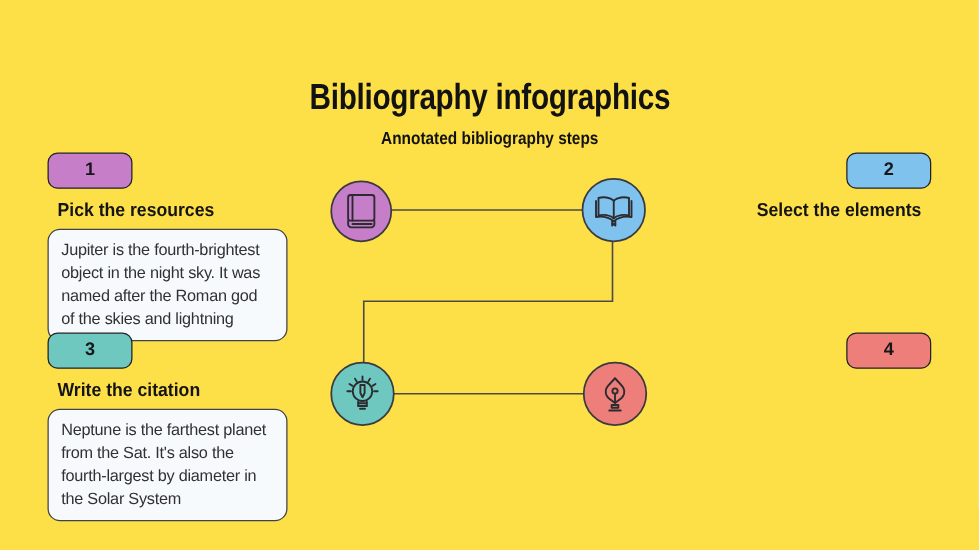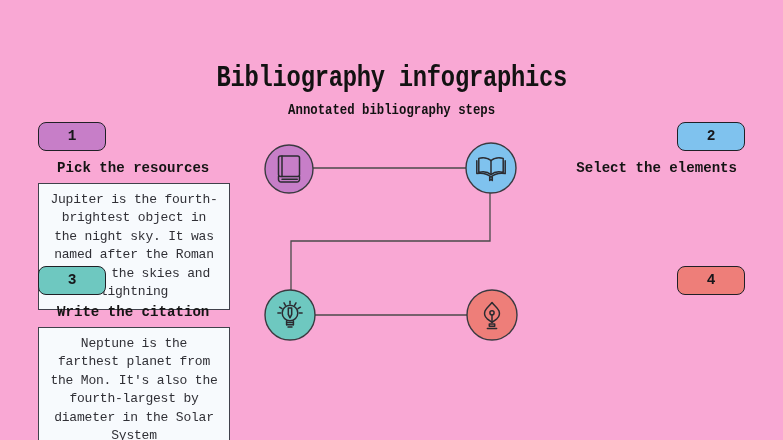--- a/index.html
+++ b/index.html
@@ -1,18 +1,18 @@
 <!DOCTYPE html>
 <html><head>
 <meta charset="utf-8">
 <style>
   html,body{margin:0;padding:0;background:#e9e9e9;}
   .canvas{
-    position:relative;width:783px;height:440px;background:#f9a8d4;
-    overflow:hidden;font-family:Liberation Mono, monospace;
+    position:relative;width:783px;height:440px;background:#fde047;
+    overflow:hidden;font-family:Liberation Sans, sans-serif;
   }
   .cond{display:inline-block;white-space:nowrap;transform:scaleX(0.94);transform-origin:left center;}
   .title{position:absolute;top:43px;left:0;width:100%;text-align:center;
     font-size:29px;font-weight:bold;color:#121212;letter-spacing:-0.3px;}
   .title .cond{transform:scaleX(0.82);transform-origin:center center;}
   .subtitle{position:absolute;top:90px;left:0;width:100%;text-align:center;
     font-size:14px;font-weight:bold;color:#121212;}
   .subtitle .cond{transform:scaleX(0.88);transform-origin:center center;}
 
   .diagram{position:absolute;top:0;left:0;width:783px;height:440px;}
@@ -28,27 +28,27 @@
     border-radius:8px;font-weight:bold;font-size:14.5px;line-height:26px;
     text-align:center;color:#17171a;
   }
   .step.right .badge{margin-left:auto;}
   .bg-purple{background:#c77ec8;}
   .bg-blue{background:#7fc2ee;}
   .bg-teal{background:#6ec8c0;}
   .bg-coral{background:#ee7e79;}
   .step-heading{margin:9px 0 0;font-size:15px;line-height:18px;height:18px;
     font-weight:bold;color:#141414;}
-  .step.left .step-heading{padding-left:8px;text-align:center;}
+  .step.left .step-heading{padding-left:8px;}
   .step.right .step-heading{padding-right:8px;}
   .step.right .cond{transform-origin:right center;}
   .note{
     margin-top:5px;min-height:75px;box-sizing:border-box;background:#f7fafd;
-    border:1.5px solid #40414b;border-radius:0;padding:7px 10px;
-    font-size:13px;line-height:1.42;letter-spacing:-0.2px;color:#303036;text-align:center;
+    border:1.5px solid #40414b;border-radius:10px;padding:7px 10px;
+    font-size:13px;line-height:1.42;letter-spacing:-0.2px;color:#303036;
   }
 </style>
 </head>
 <body>
 
 <div class="canvas">
 
   <h1 class="title"><span class="cond">Bibliography infographics</span></h1>
   <h2 class="subtitle"><span class="cond">Annotated bibliography steps</span></h2>
 
@@ -118,20 +118,20 @@
   </section>
 
   <section class="step right row1">
     <div class="badge bg-blue">2</div>
     <h3 class="step-heading"><span class="cond">Select the elements</span></h3>
   </section>
 
   <section class="step left row2">
     <div class="badge bg-teal">3</div>
     <h3 class="step-heading"><span class="cond">Write the citation</span></h3>
-    <div class="note">Neptune is the farthest planet from the Mon. It's also the fourth-largest by diameter in the Solar System</div>
+    <div class="note">Neptune is the farthest planet from the Sat. It's also the fourth-largest by diameter in the Solar System</div>
   </section>
 
   <section class="step right row2">
     <div class="badge bg-coral">4</div>
   </section>
 
 </div>
 
 </body></html>

